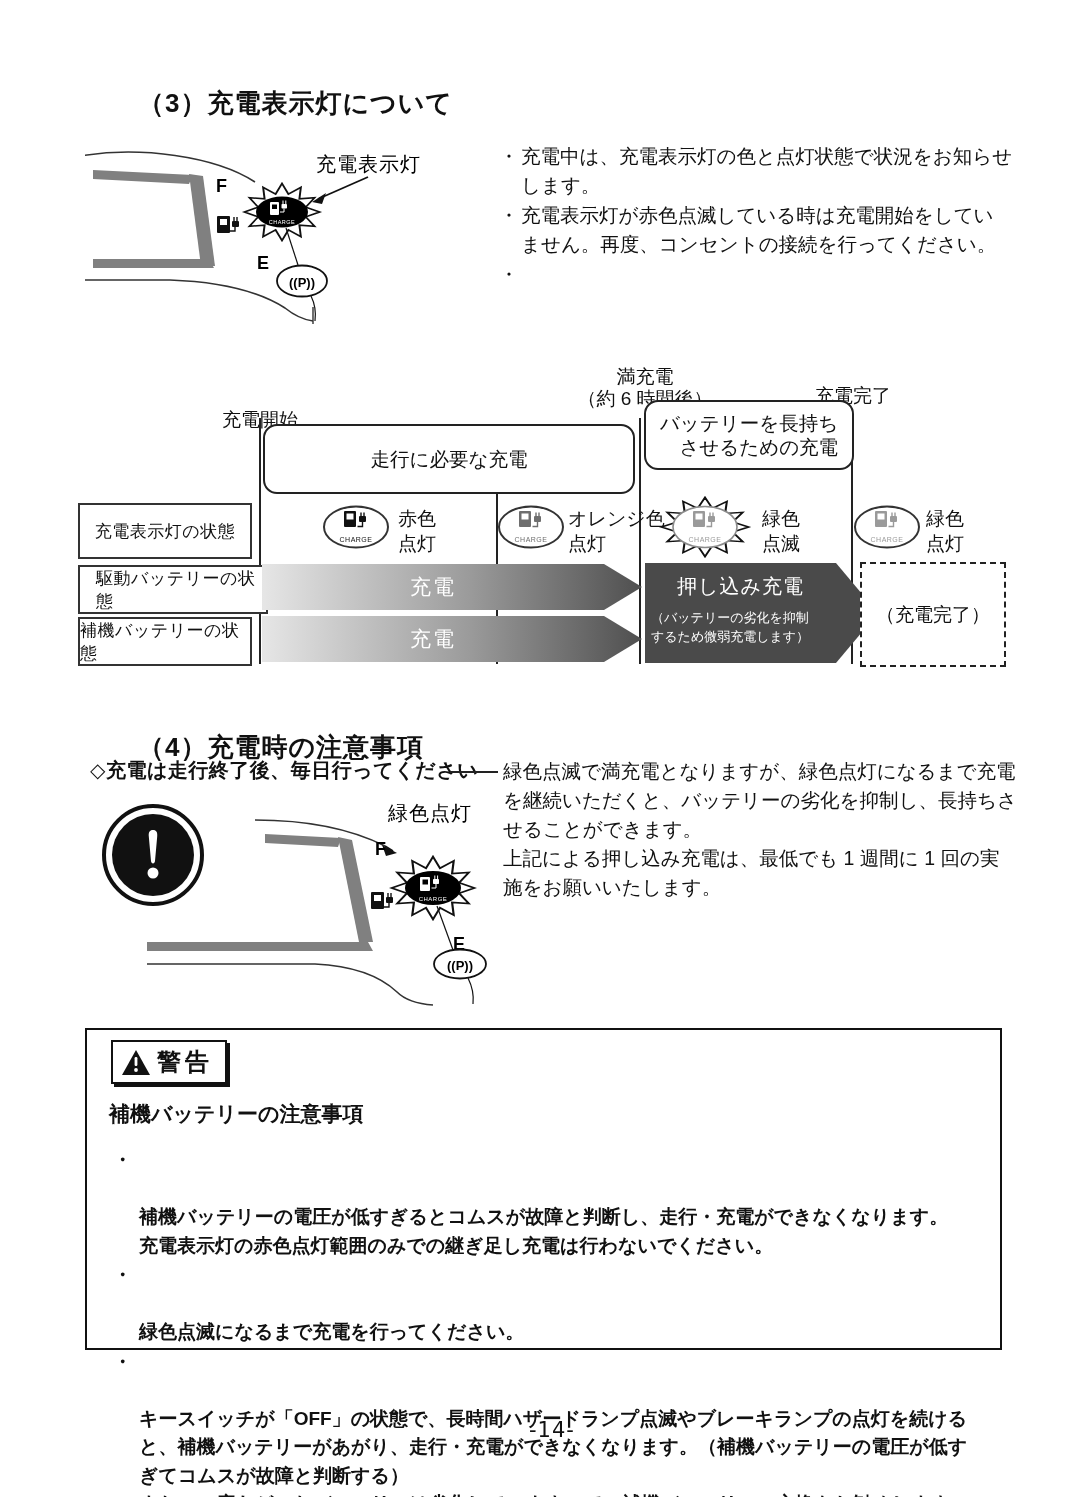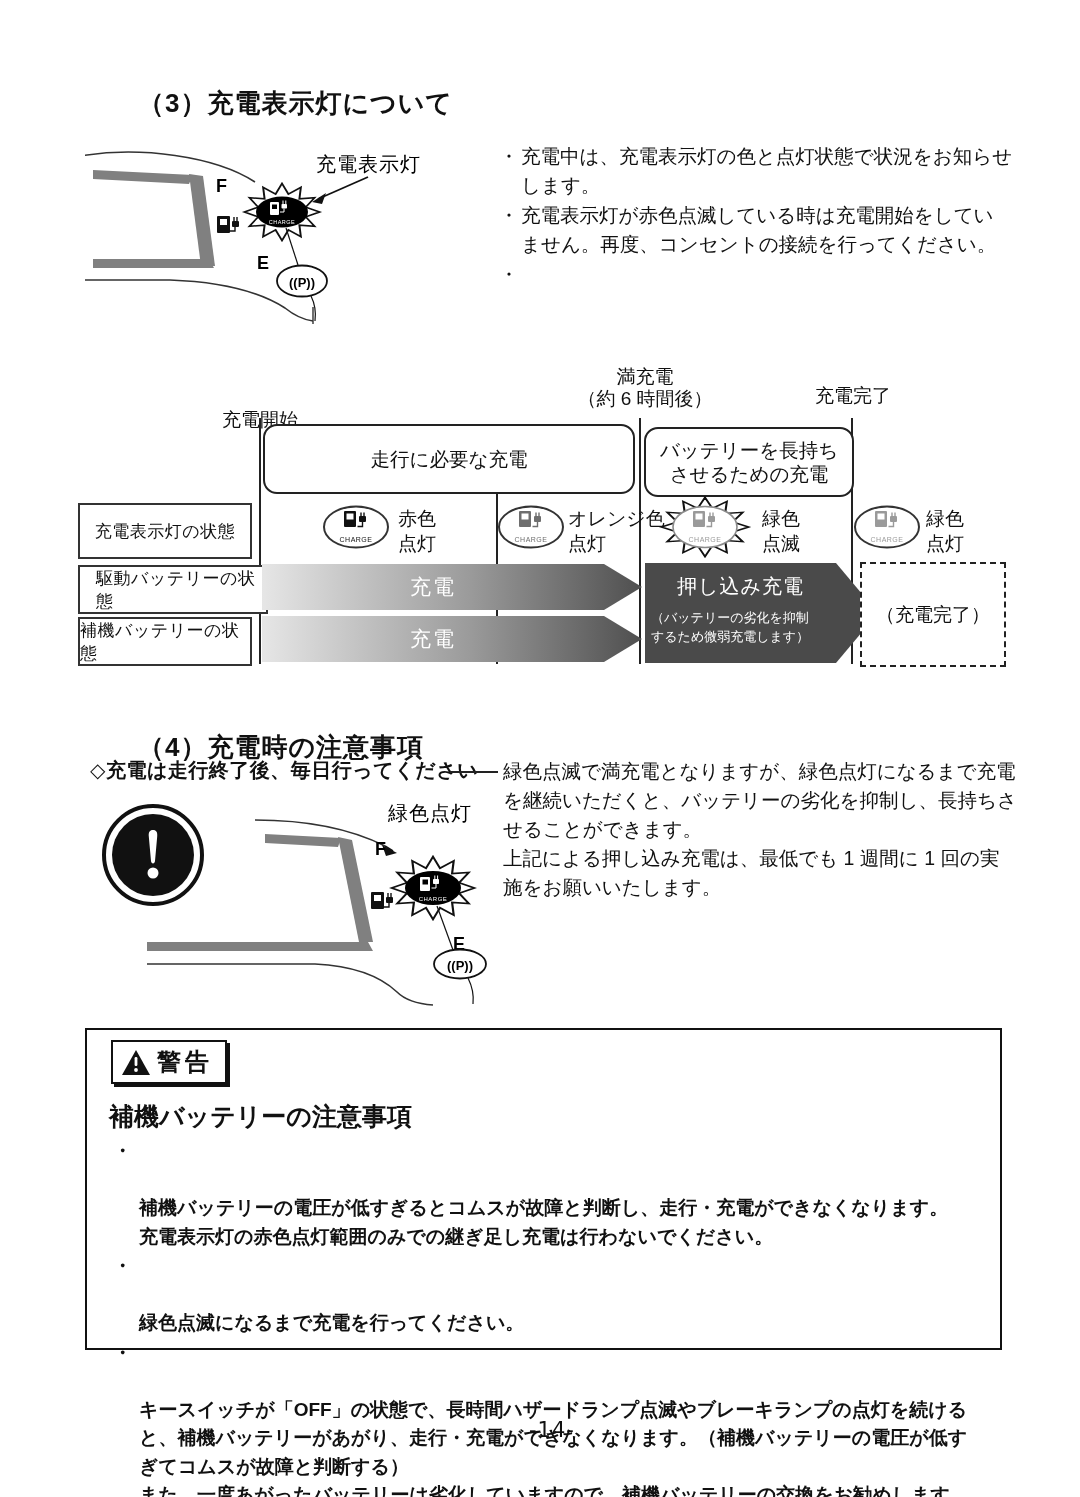--- a/index.html
+++ b/index.html
@@ -50,21 +50,21 @@
   .connector{height:2px;background:#222;}
   .body-text{width:514px;font-size:19.5px;line-height:29px;}
   .body-text p{margin:0;}
 
   
   .warn-box{border:2.5px solid #111;background:#fff;}
   .warn-badge{position:absolute;left:24px;top:10px;border:2.5px solid #111;box-shadow:3px 3px 0 #111;
     display:flex;align-items:center;gap:6px;padding:4px 12px 4px 8px;background:#fff;}
   .warn-badge .label{font-size:24px;font-weight:700;letter-spacing:4px;}
   .warn-content{position:absolute;left:22px;top:70px;right:18px;font-weight:600;}
-  .warn-heading{font-size:25px;margin-bottom:4px;}
+  .warn-heading{font-size:21px;margin-bottom:18px;}
   .warn-list{list-style:none;margin:0;padding:0;}
   .warn-list li{position:relative;padding-left:30px;font-size:19px;line-height:28.5px;margin-bottom:1px;}
   .warn-list li .mark{position:absolute;left:4px;top:0;}
 
   .page-num{width:100%;text-align:center;font-size:21px;font-family:"DejaVu Sans",sans-serif;letter-spacing:1px;padding-left:12px;}
   svg text{font-family:"Liberation Sans","DejaVu Sans",sans-serif;}
 </style>
 </head>
 <body>
 
@@ -143,21 +143,21 @@
 <div class="abs milestone center preline" style="left:570px;top:366px;width:150px;">満充電
 （約 6 時間後）</div>
 <div class="abs milestone center" style="left:803px;top:385px;width:100px;">充電完了</div>
 
 <div class="abs vline" style="left:259px;top:418px;height:246px;"></div>
 <div class="abs vline" style="left:496px;top:492px;height:172px;"></div>
 <div class="abs vline" style="left:639px;top:418px;height:246px;"></div>
 <div class="abs vline" style="left:851px;top:418px;height:246px;"></div>
 
 <div class="abs phase-box" style="left:263px;top:424px;width:368px;height:66px;">走行に必要な充電</div>
-<div class="abs phase-box preline center" style="left:644px;top:427px;width:206px;height:66px;">バッテリーを長持ち
+<div class="abs phase-box preline center" style="left:644px;top:400px;width:206px;height:66px;text-align:right;">バッテリーを長持ち
 させるための充電</div>
 
 <div class="abs row-label" style="left:78px;top:503px;width:170px;height:52px;">充電表示灯の状態</div>
 <div class="abs row-label" style="left:78px;top:565px;width:170px;height:45px;padding-left:16px;">駆動バッテリーの状態</div>
 <div class="abs row-label" style="left:78px;top:617px;width:170px;height:45px;">補機バッテリーの状態</div>
 
 <svg class="abs" style="left:321px;top:504px;" width="70" height="46" viewBox="0 0 70 46">
   <ellipse cx="35" cy="23" rx="32" ry="20.5" fill="#fff" stroke="#333" stroke-width="2"></ellipse>
   <g fill="#111" stroke="#111">
     <rect x="23" y="7" width="12" height="16" rx="1" stroke="none"></rect>

